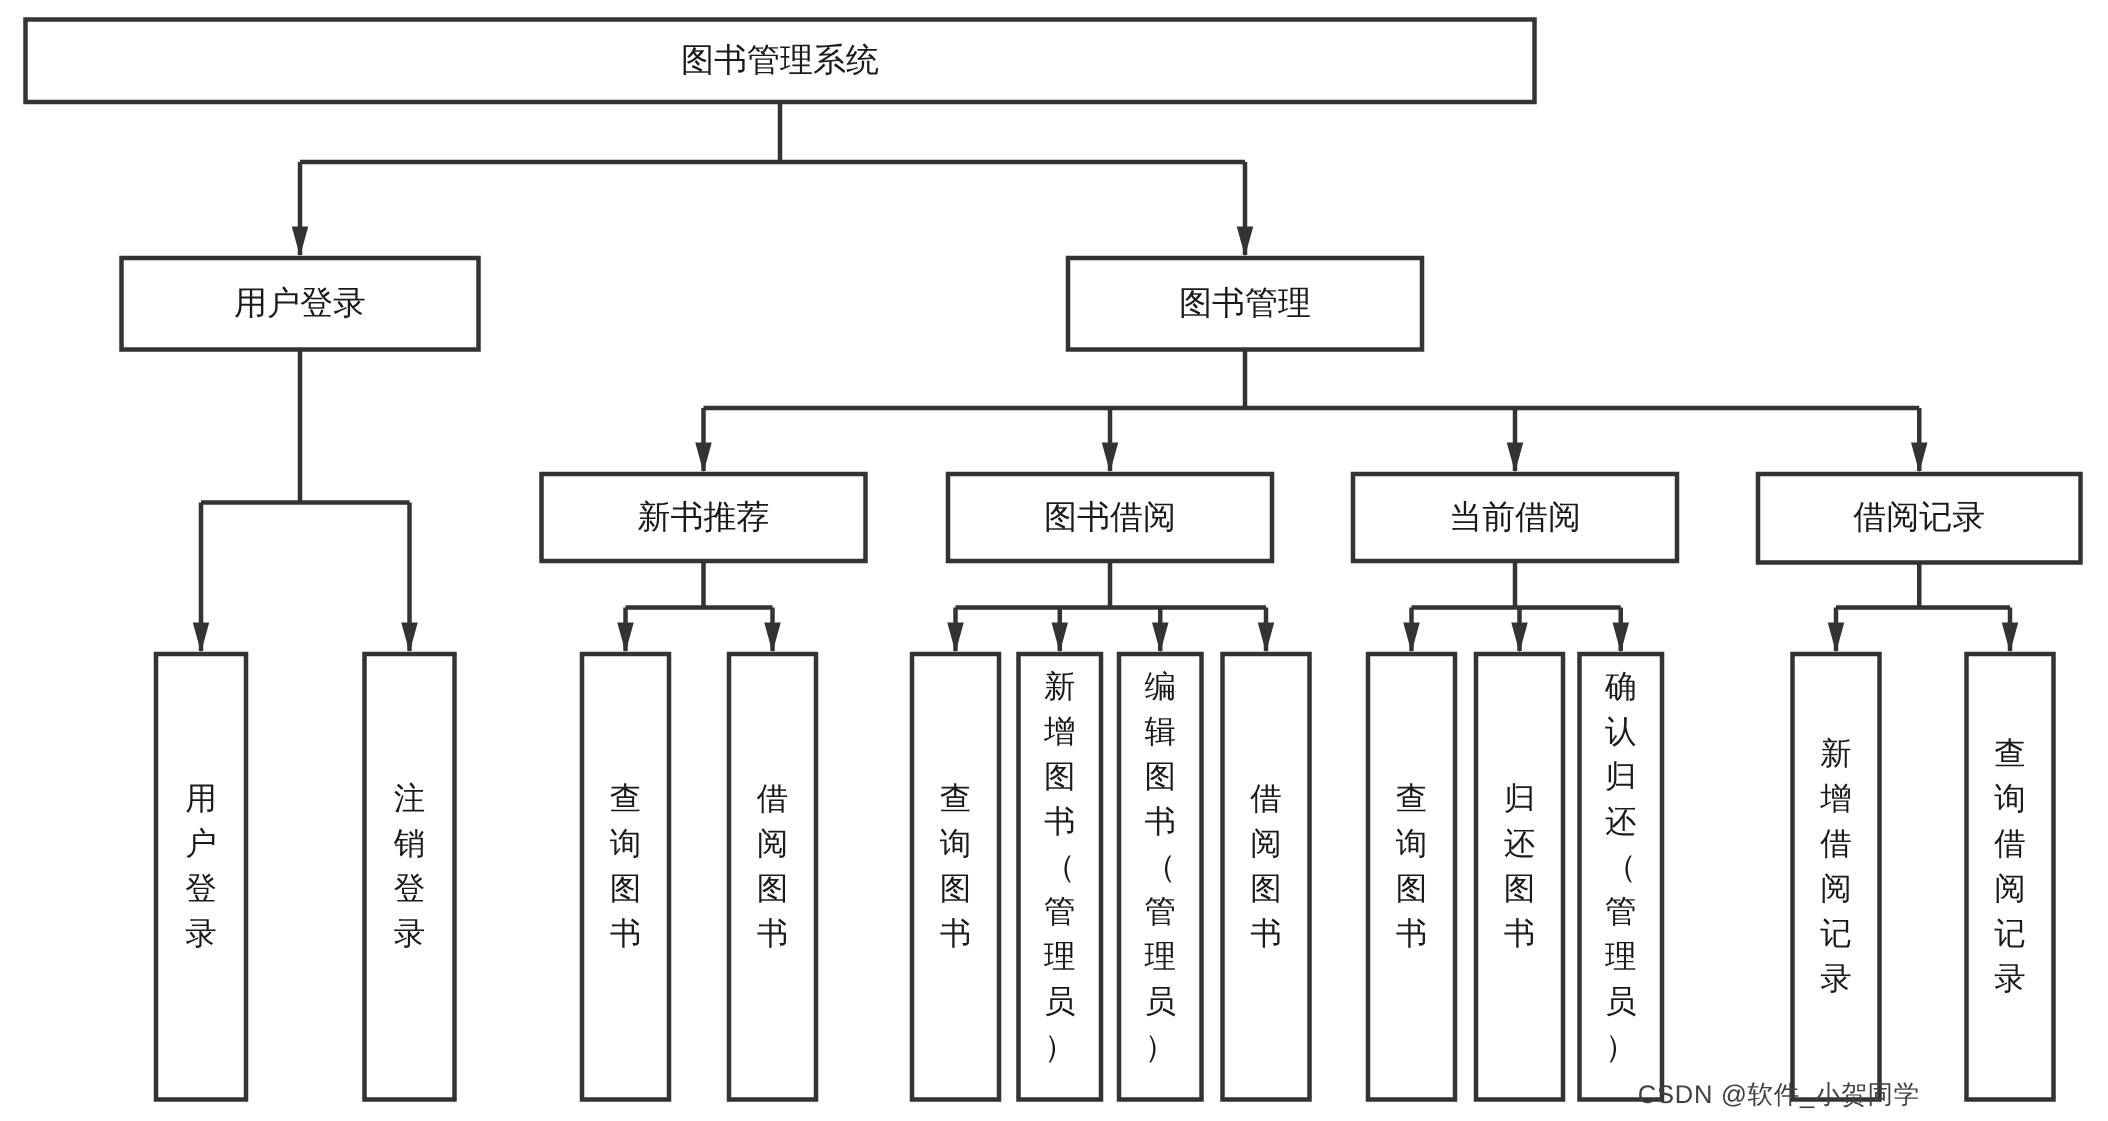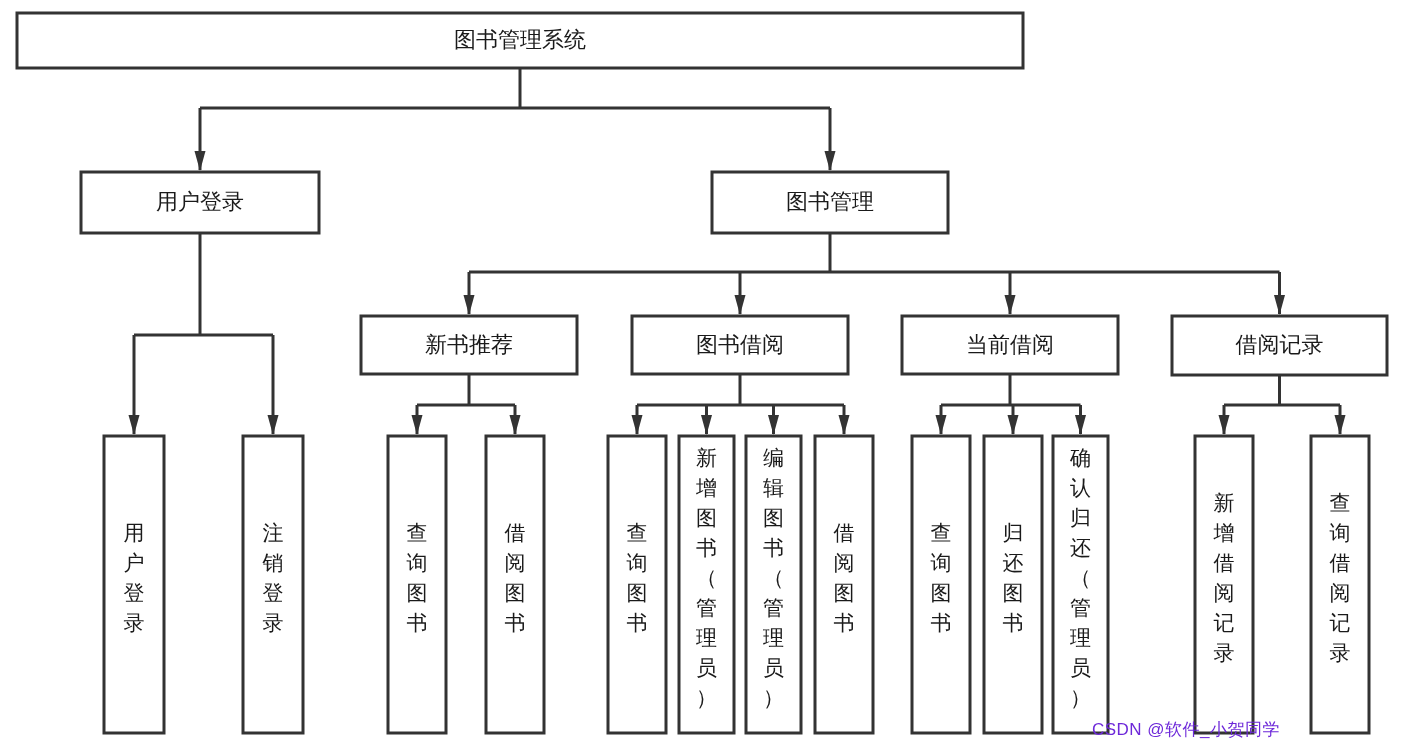--- a/index.html
+++ b/index.html
@@ -55,21 +55,21 @@
   .arrow-head {
     fill: #333333;
     stroke: none;
   }
   .watermark {
     position: absolute;
     right: 12px;
     bottom: 6px;
     font-family: "Liberation Sans", "DejaVu Sans", sans-serif;
     font-size: 17px;
-    color: #6d28d9;
+    color: #404040;
     letter-spacing: 0.5px;
     user-select: none;
     white-space: nowrap;
   }
 </style>
 </head>
 <body>
 
 <div id="diagram-root">
   <svg class="diagram-canvas" viewBox="0 0 1405 747">

